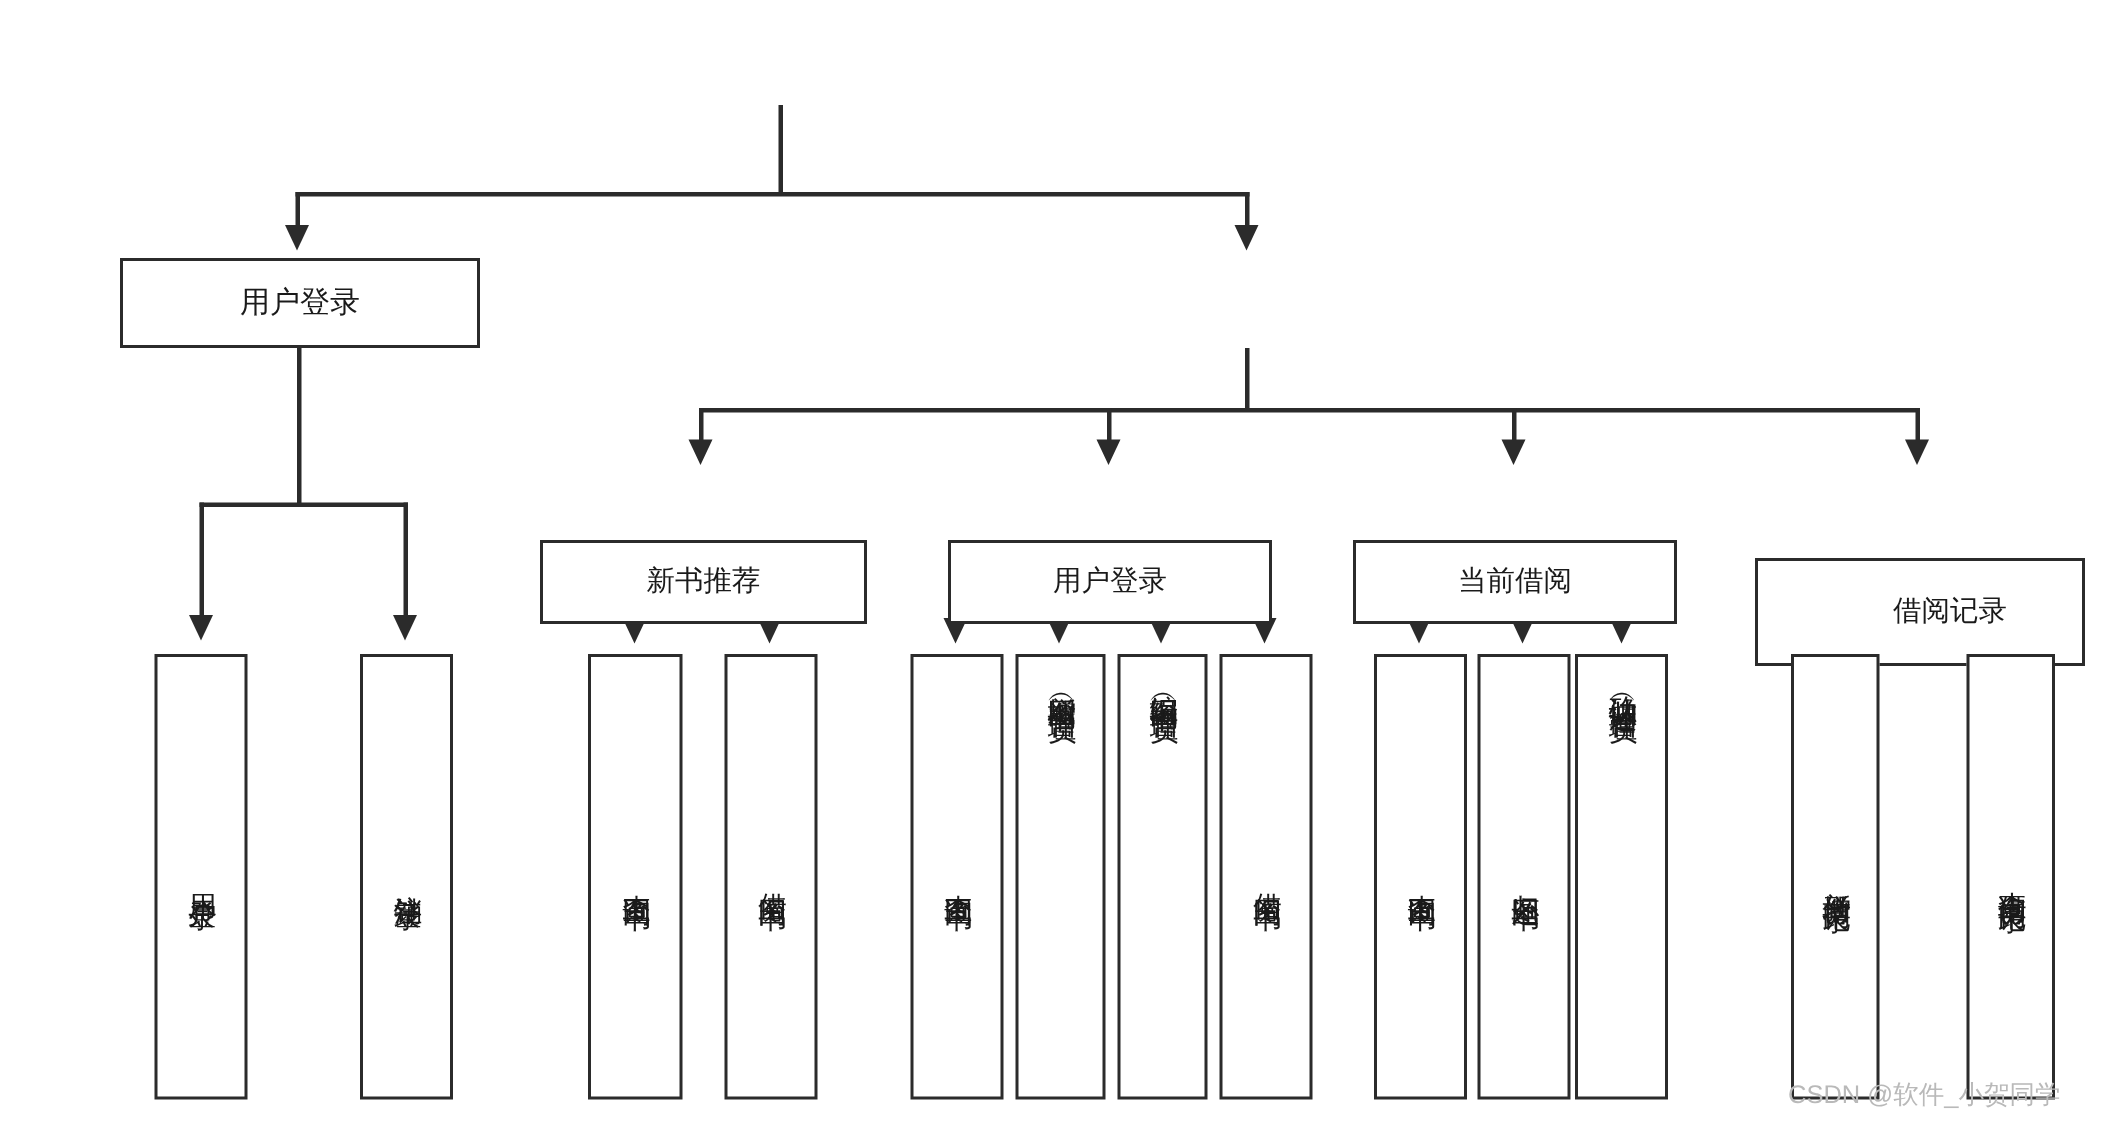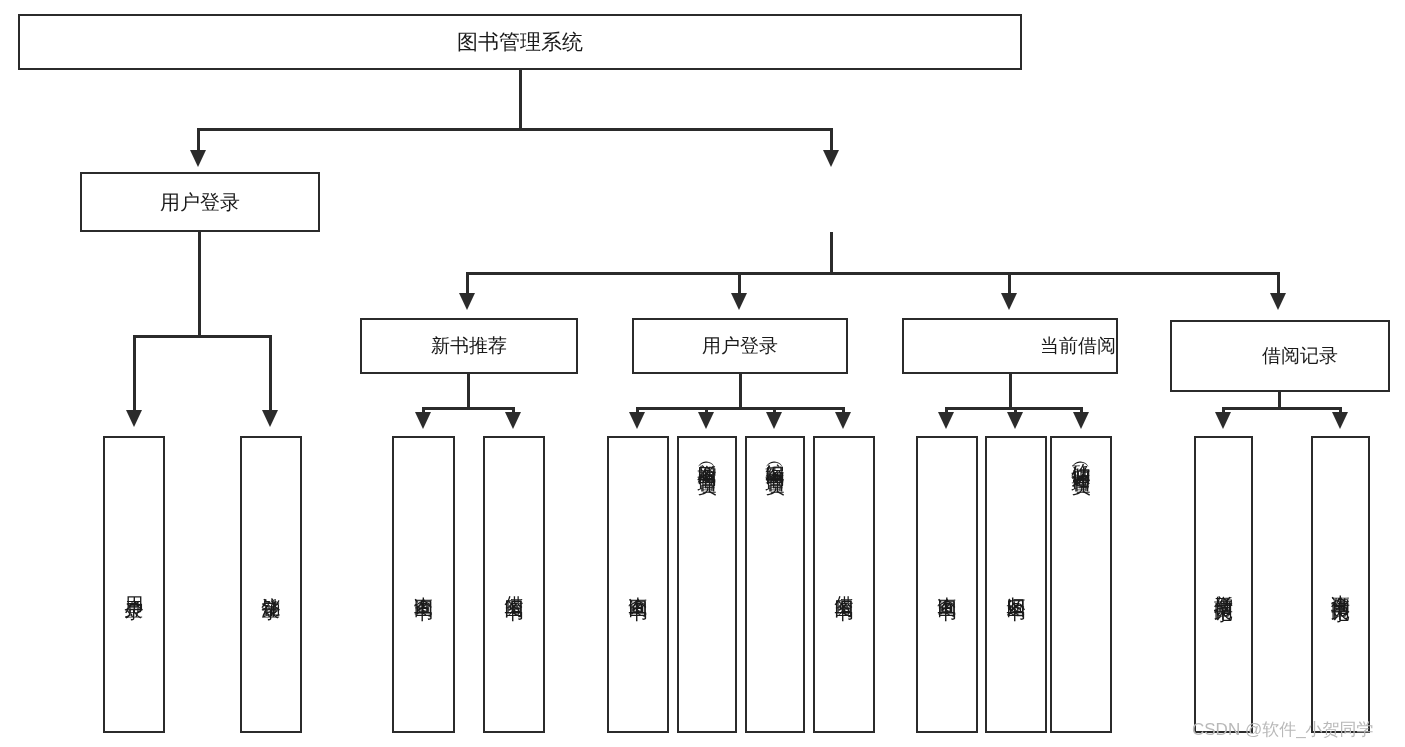--- a/index.html
+++ b/index.html
@@ -33,20 +33,21 @@
     z-index: 3;
   }
   .node.root {
     font-size: 21px;
   }
   .node.level2 {
     font-size: 20px;
   }
   .node.level3 {
     font-size: 19px;
+    margin-top: 42px;
   }
   
   .node.leaf {
     font-size: 19px;
     padding: 10px 0;
     align-items: flex-start;
   }
   .node.leaf .vtext {
     writing-mode: vertical-rl;
     text-orientation: upright;
@@ -85,23 +86,20 @@
     color: #b9b9b9;
     white-space: nowrap;
     z-index: 5;
   }
 </style>
 </head>
 <body>
 
 <div id="canvas">
 
-  <div class="node root" id="node-root" style="left: 18px; top: 14px; width: 1004px; height: 56px;">
-    <span>图书管理系统</span>
-  </div>
 
   <div class="conn vline" style="left:519px; top:70px; height:58px;"></div>
   <div class="conn hline" style="left:197px; top:128px; width:636px;"></div>
   <div class="conn vline" style="left:197px; top:128px; height:25px;"></div>
   <div class="arrow" style="left:190px; top:150px;"></div>
   <div class="conn vline" style="left:830px; top:128px; height:25px;"></div>
   <div class="arrow" style="left:823px; top:150px;"></div>
 
   <div class="node level2" id="node-l2-0" style="left: 80px; top: 172px; width: 240px; height: 60px;">
     <span>用户登录</span>
@@ -124,24 +122,24 @@
   <div class="arrow" style="left:1001px; top:293px;"></div>
   <div class="conn vline" style="left:1277px; top:272px; height:24px;"></div>
   <div class="arrow" style="left:1270px; top:293px;"></div>
 
   <div class="node level3" id="node-l3-0" style="left: 360px; top: 318px; width: 218px; height: 56px;">
     <span>新书推荐</span>
   </div>
   <div class="node level3" id="node-l3-1" style="left: 632px; top: 318px; width: 216px; height: 56px;">
     <span>用户登录</span>
   </div>
-  <div class="node level3" id="node-l3-2" style="left: 902px; top: 318px; width: 216px; height: 56px; justify-content: flex-end;">
+  <div class="node level3" id="node-l3-2" style="left: 902px; top: 318px; width: 216px; height: 56px;">
     <span>当前借阅</span>
   </div>
-  <div class="node level3" id="node-l3-3" style="left: 1170px; top: 320px; width: 220px; height: 72px; padding-left: 40px;">
+  <div class="node level3" id="node-l3-3" style="left: 1170px; top: 330px; width: 220px; height: 72px; padding-left: 40px;">
     <span>借阅记录</span>
   </div>
 
   <div class="conn vline" style="left:467px; top:374px; height:35px;"></div>
   <div class="conn hline" style="left:422px; top:407px; width:92px;"></div>
   <div class="conn vline" style="left:422px; top:407px; height:7px;"></div>
   <div class="arrow" style="left:415px; top:412px;"></div>
   <div class="conn vline" style="left:512px; top:407px; height:7px;"></div>
   <div class="arrow" style="left:505px; top:412px;"></div>
 

